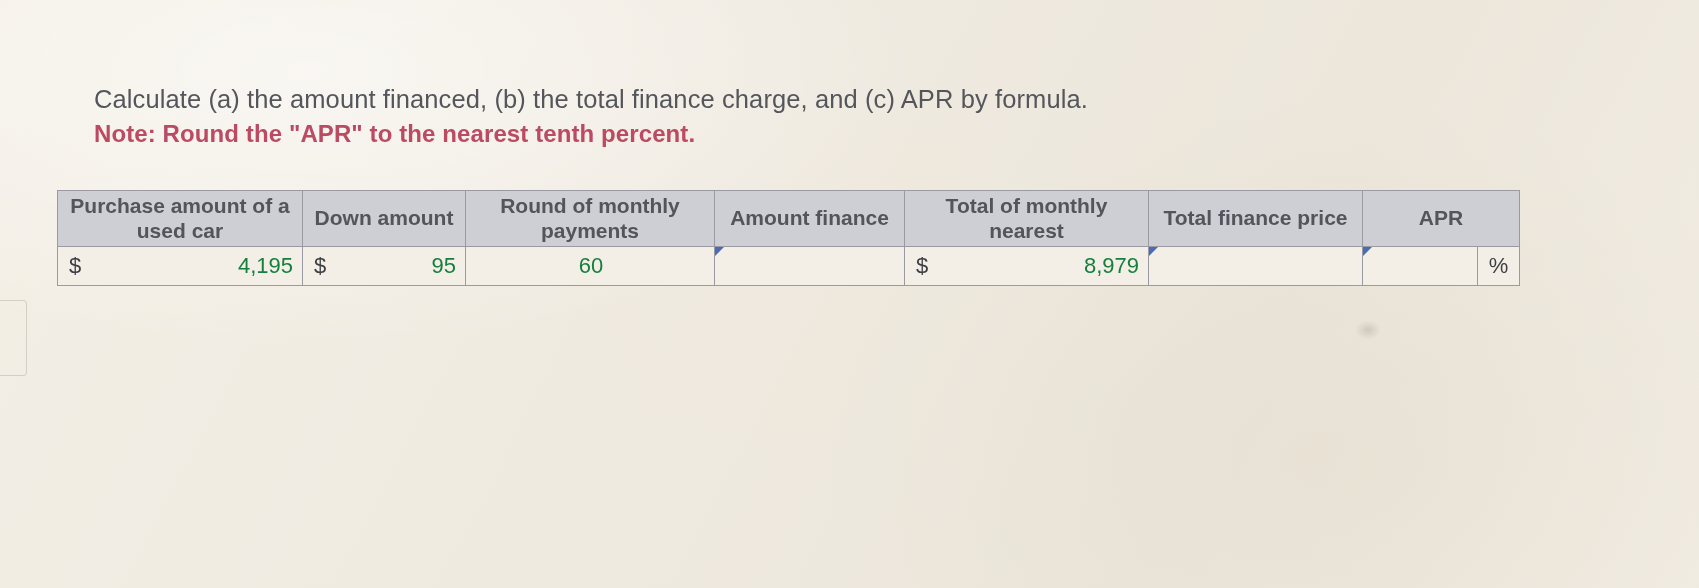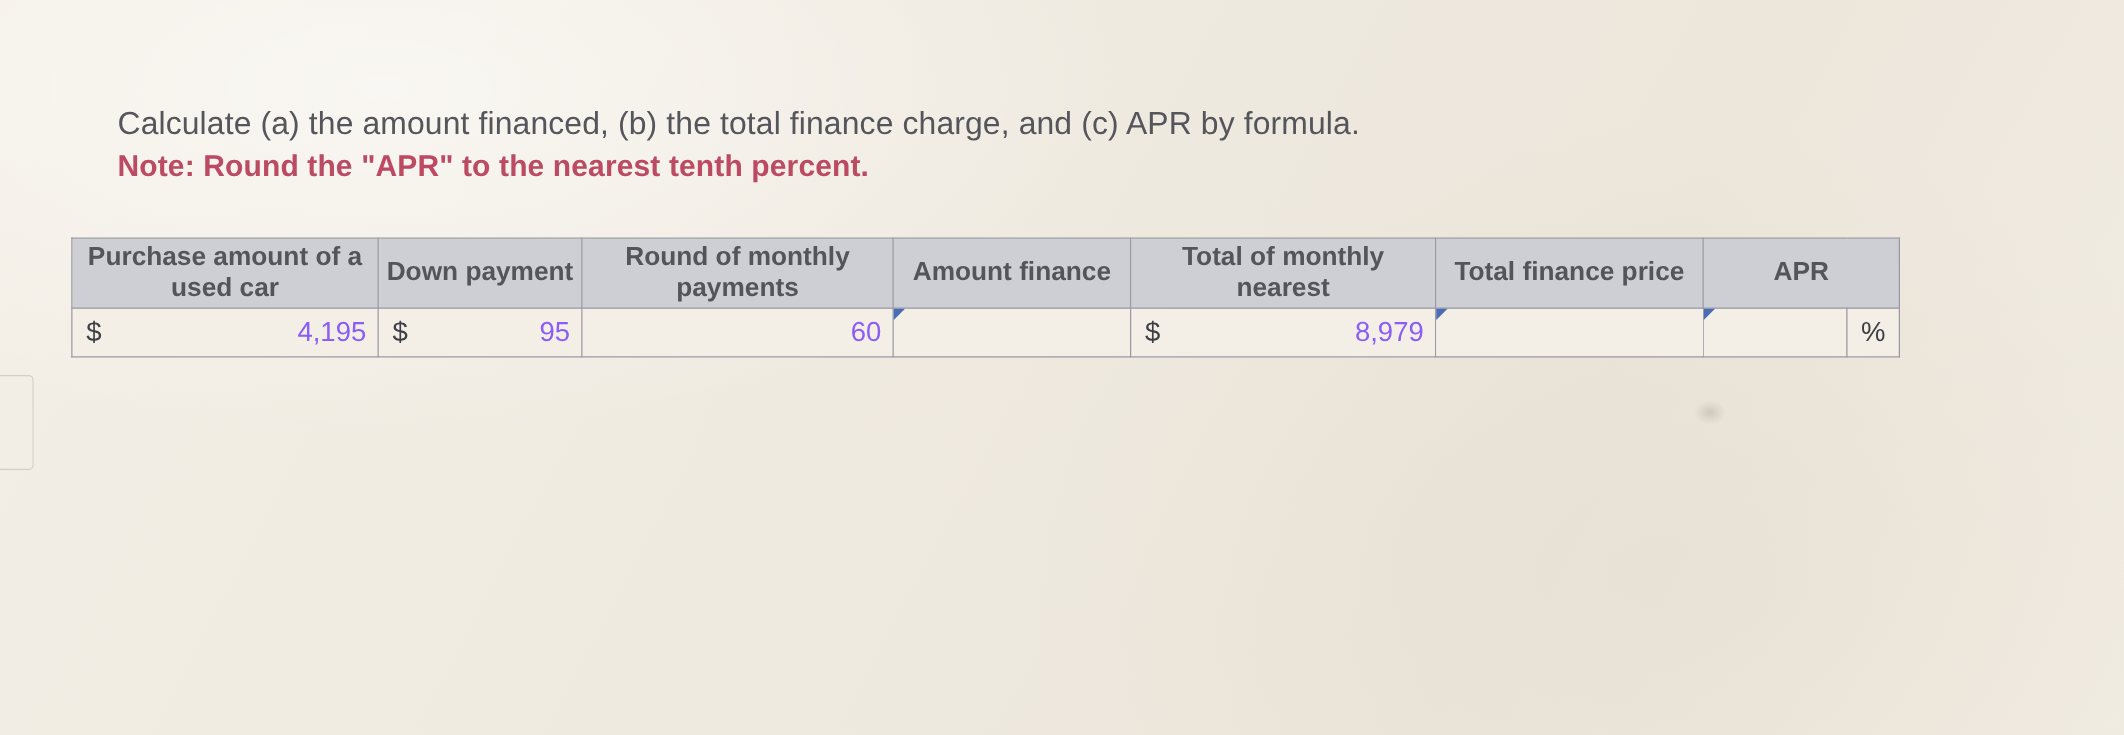--- a/index.html
+++ b/index.html
@@ -107,24 +107,24 @@
   
   .cell-inner {
     display: flex;
     align-items: center;
     justify-content: space-between;
     height: 100%;
     padding: 0 9px 0 11px;
     box-sizing: border-box;
   }
   .cell-inner.num-only {
-    justify-content: flex-end;
+    justify-content: center;
   }
   .currency-sym { color: #3e3f45; }
-  .cell-value { color: #8b5cf6; }
+  .cell-value { color: #15803d; }
 
   
   td.answer-cell {
     position: relative;
     border: 2px solid #6d7fb3;
     background: #f4f0e8;
   }
   td.answer-cell .marker {
     position: absolute;
     left: 0;
@@ -187,21 +187,21 @@
       <col style="width:249px">
       <col style="width:190px">
       <col style="width:244px">
       <col style="width:214px">
       <col style="width:115px">
       <col style="width:42px">
     </colgroup>
     <thead>
       <tr>
         <th>Purchase amount of a used car</th>
-        <th>Down payment</th>
+        <th>Down amount</th>
         <th>Round of monthly payments</th>
         <th>Amount finance</th>
         <th>Total of monthly nearest</th>
         <th>Total finance price</th>
         <th colspan="2">APR</th>
       </tr>
     </thead>
     <tbody>
       <tr>
 

